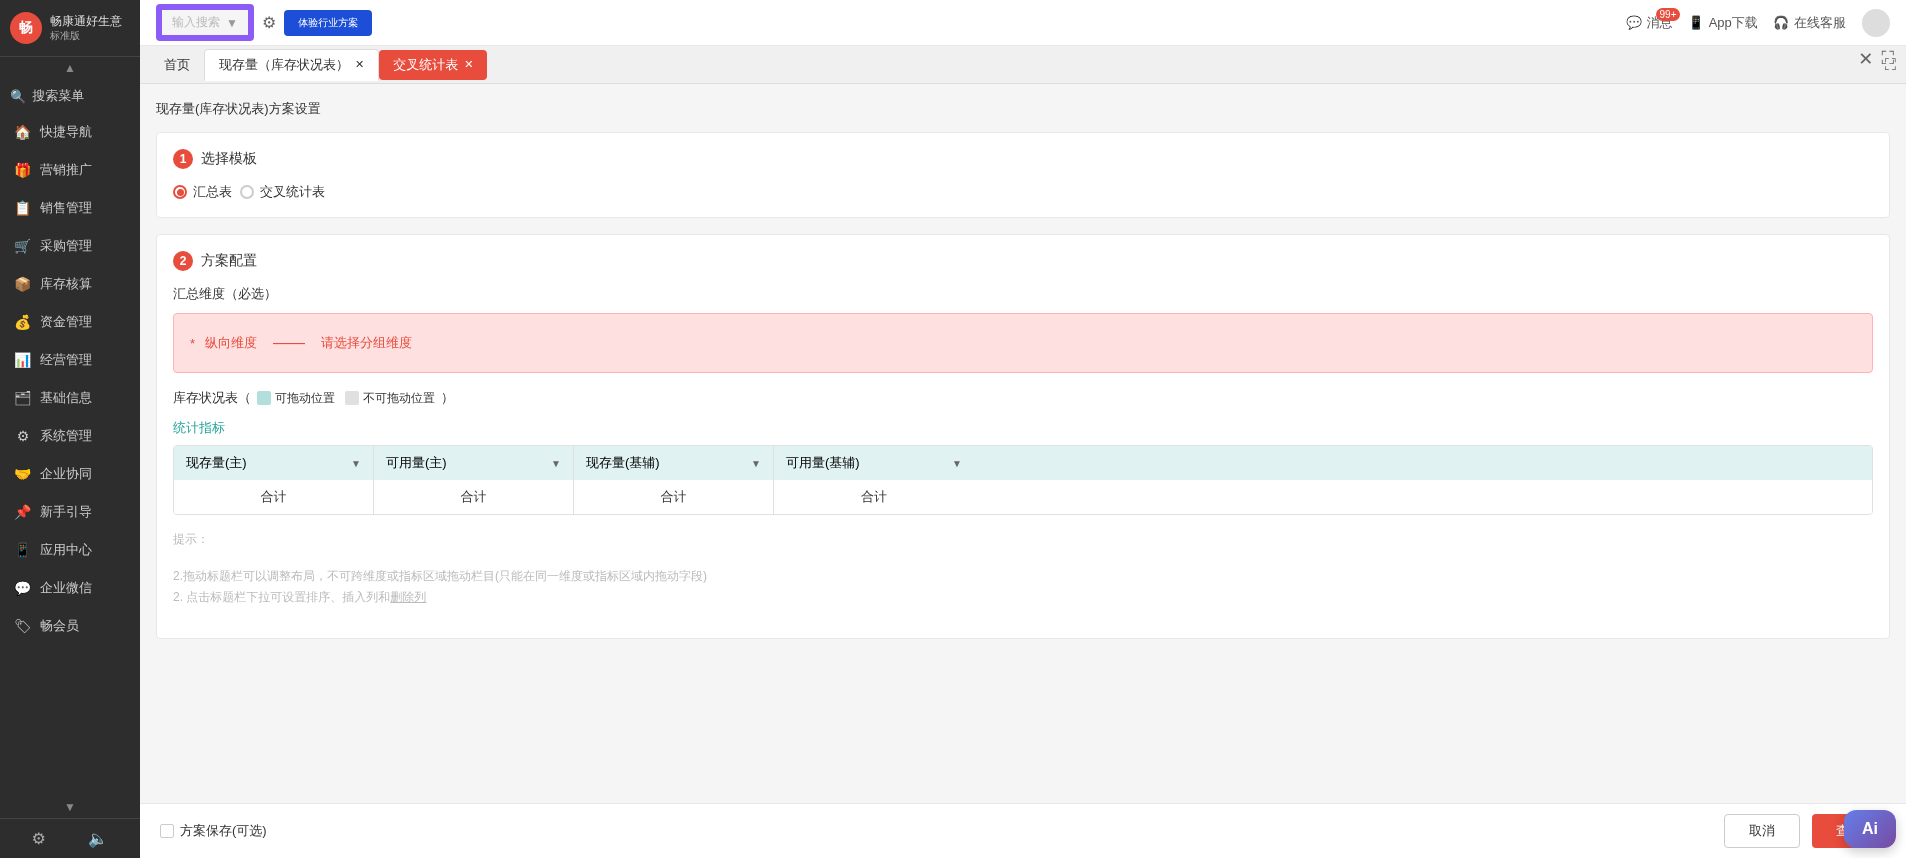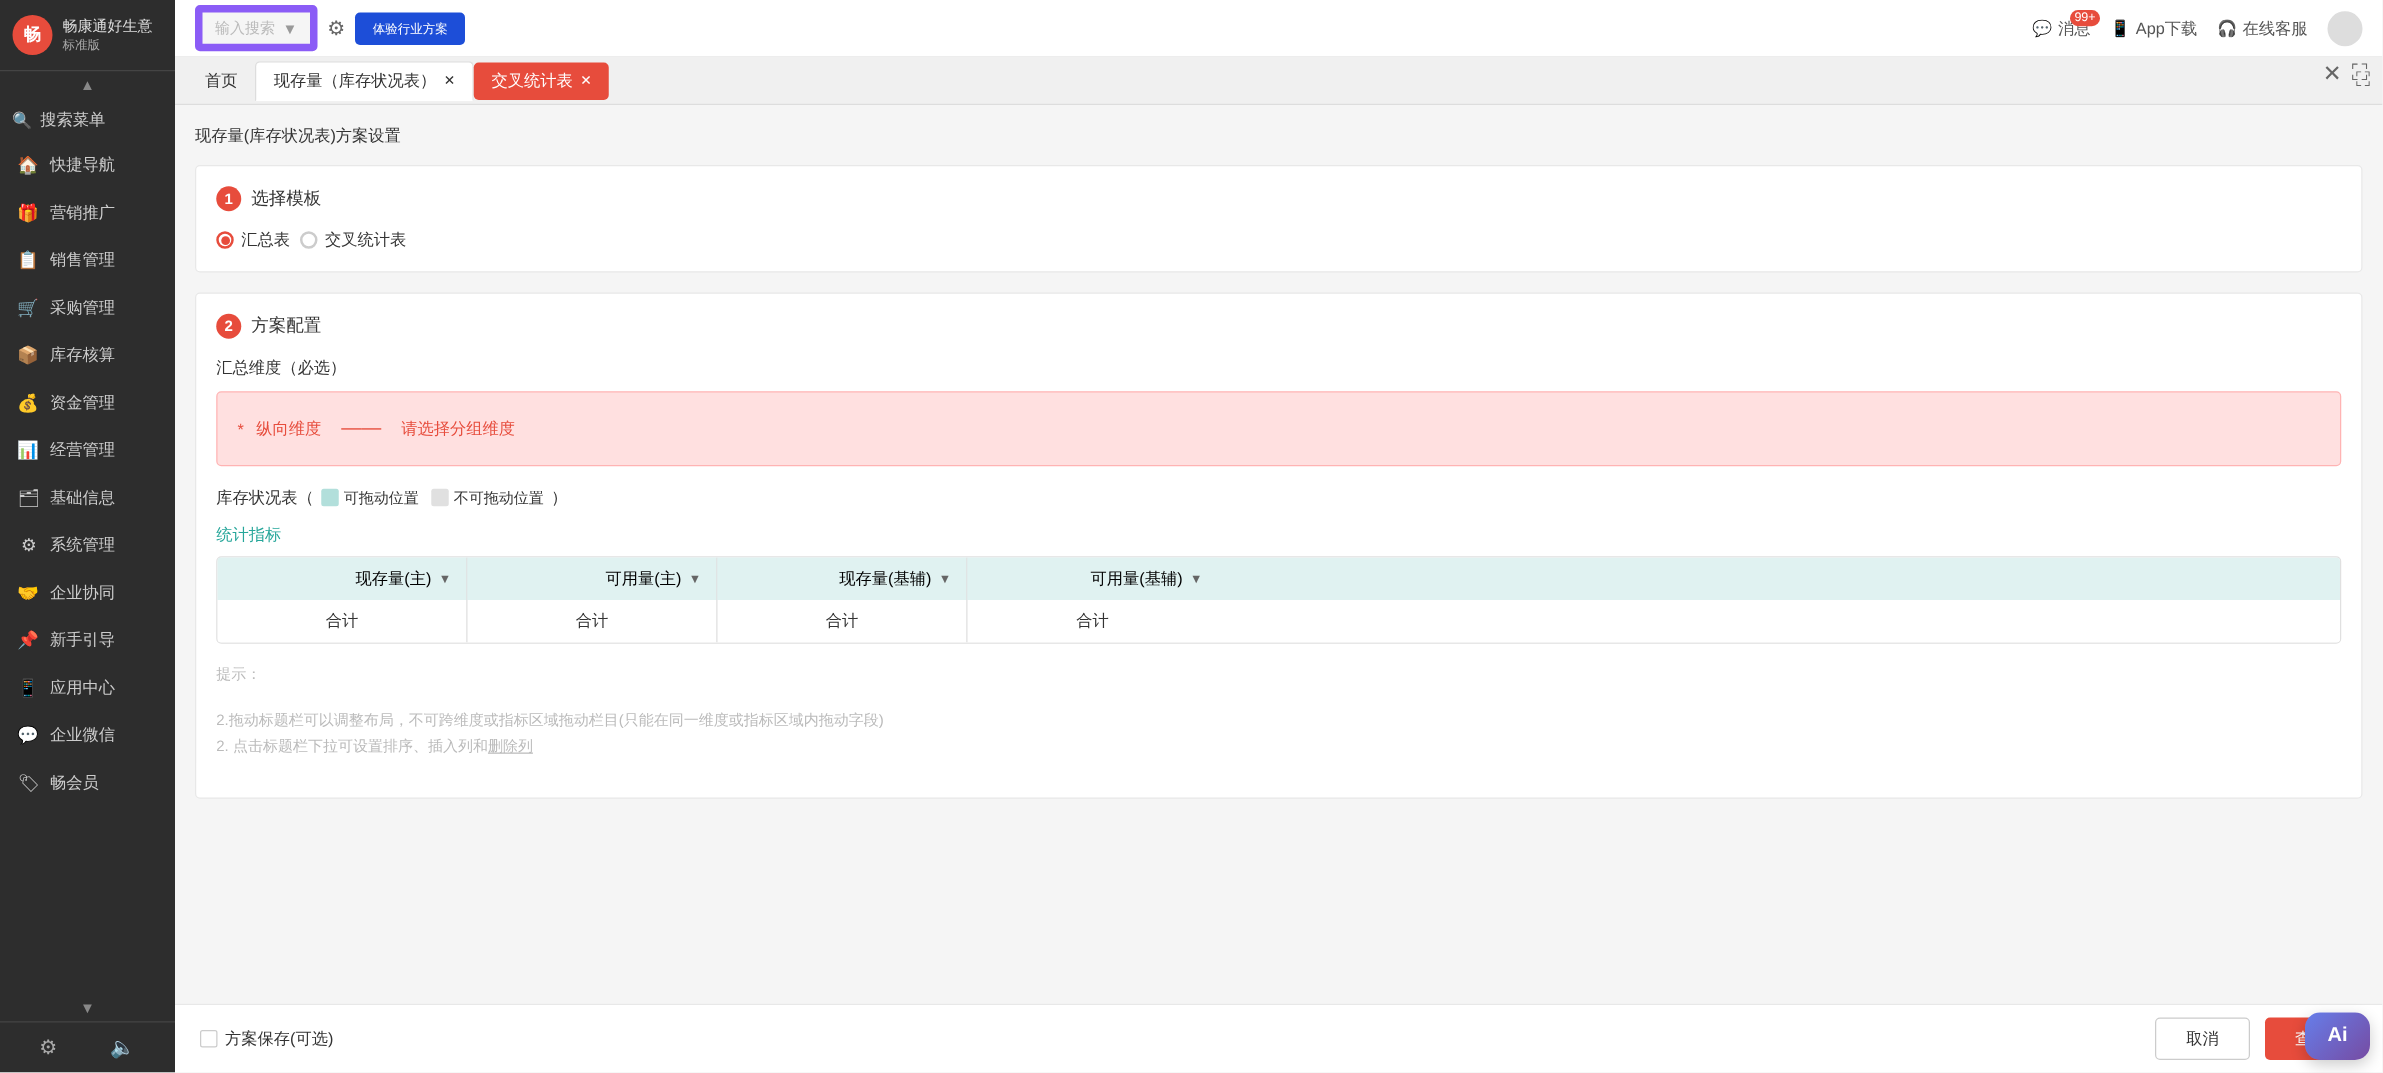--- a/index.html
+++ b/index.html
@@ -153,21 +153,21 @@
     .pink-area-placeholder { color: #e74c3c; font-size: 13px; }
 
     
     .stats-label { color: #26a69a; font-size: 13px; font-weight: 500; margin: 12px 0 8px 0; }
     .stats-table { border: 1px solid #e0e0e0; border-radius: 4px; overflow: hidden; width: auto; }
     .stats-table-header { display: flex; background: #e0f2f1; }
     .stats-table-body { display: flex; background: #fff; }
     .stats-col {
       flex: 1; min-width: 130px; max-width: 200px;
       padding: 8px 12px;
-      display: flex; align-items: center; justify-content: flex-end;
+      display: flex; align-items: center; justify-content: space-between;
       gap: 6px;
       border-right: 1px solid #e0e0e0; font-size: 13px;
     }
     .stats-col:last-child { border-right: none; }
     .stats-col-body {
       flex: 1; min-width: 130px; max-width: 200px;
       padding: 8px 12px;
       display: flex; align-items: center; justify-content: center;
       border-right: 1px solid #e0e0e0; font-size: 13px; color: #333;
     }

